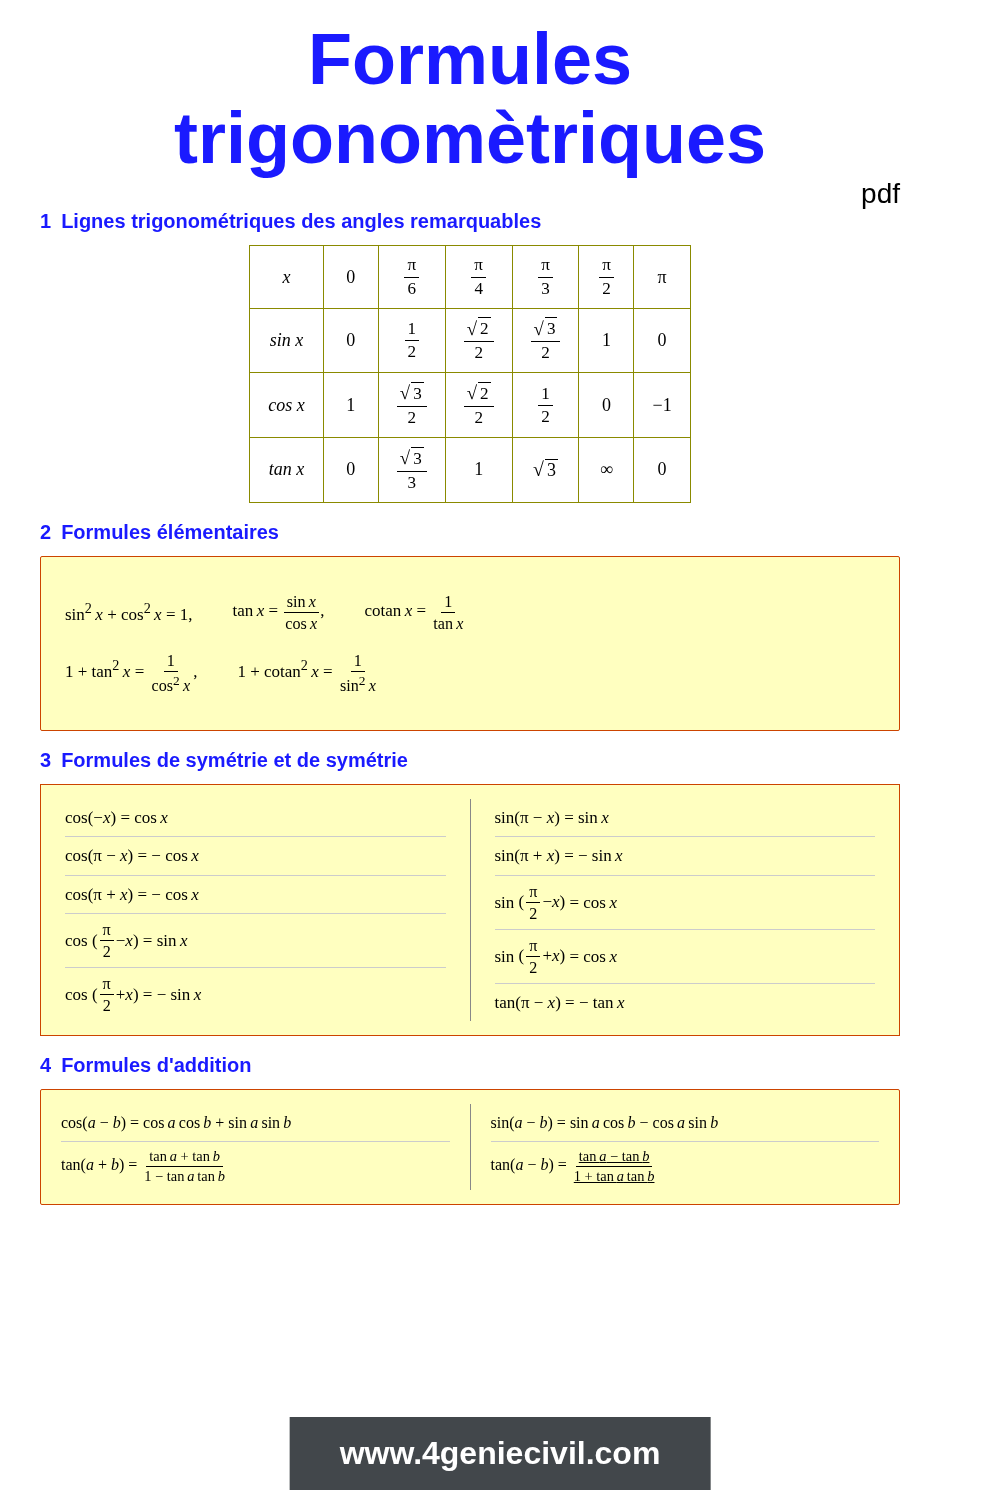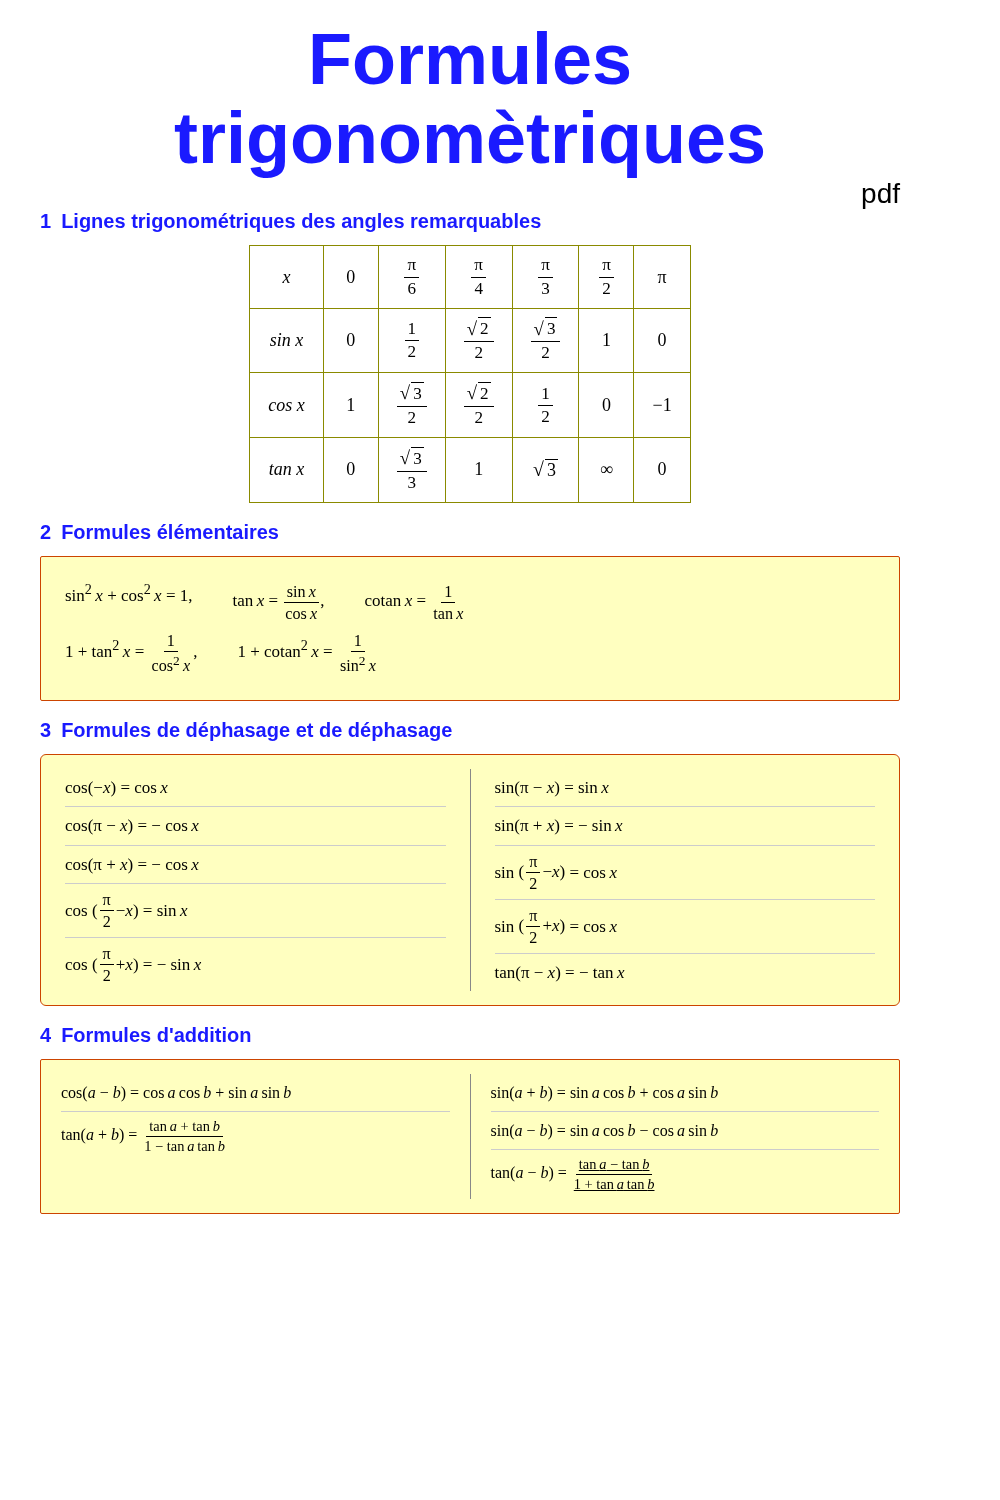--- a/index.html
+++ b/index.html
@@ -86,21 +86,22 @@
       border: 1.5px solid #cc4400;
       border-radius: 2px;
       padding: 18px 24px;
       margin: 8px 0 14px 0;
       font-size: 17px;
     }
 
     .formula-row {
       display: flex;
       gap: 40px;
-      margin: 6px 0;
+      align-items: center;
+      margin: 16px 0;
       flex-wrap: wrap;
     }
 
     .formula-item {
       display: inline-block;
     }
 
     
     .frac {
       display: inline-flex;
@@ -134,21 +135,21 @@
     }
     .sqrt-content {
       border-top: 1.5px solid black;
       padding: 0 2px;
     }
 
     
     .sym-box {
       background: #ffffc0;
       border: 1.5px solid #cc4400;
-      border-radius: 6px;
+      border-radius: 0;
       padding: 14px 0;
       margin: 8px 0 14px 0;
       display: flex;
     }
 
     .sym-col {
       flex: 1;
       padding: 0 24px;
       font-size: 17px;
     }
@@ -384,21 +385,21 @@
         <span class="frac">
           <span class="num">1</span>
           <span class="den">sin<sup>2</sup> <i>x</i></span>
         </span>
       </span>
     </div>
   </div>
 
   <div class="section-header">
     <span class="section-number">3</span>
-    <span class="section-title">Formules de déphasage et de déphasage</span>
+    <span class="section-title">Formules de symétrie et de symétrie</span>
   </div>
 
   <div class="sym-box">
 
     <div class="sym-col">
       <div class="sym-row">
         cos(−<i>x</i>) = cos <i>x</i>
       </div>
       <div class="sym-row">
         cos(π − <i>x</i>) = − cos <i>x</i>
@@ -484,29 +485,27 @@
         tan(<i>a</i> + <i>b</i>) = 
         <span class="frac" style="font-size:0.9em;">
           <span class="num">tan <i>a</i> + tan <i>b</i></span>
           <span class="den">1 − tan <i>a</i> tan <i>b</i></span>
         </span>
       </div>
     </div>
 
     <div class="add-col">
       <div class="add-row">
-        sin(<i>a</i> + <i>b</i>) = sin <i>a</i> cos <i>b</i> + cos <i>a</i> sin <i>b</i>
-      </div>
-      <div class="add-row">
         sin(<i>a</i> − <i>b</i>) = sin <i>a</i> cos <i>b</i> − cos <i>a</i> sin <i>b</i>
       </div>
       <div class="add-row">
         tan(<i>a</i> − <i>b</i>) = 
         <span class="frac" style="font-size:0.9em;text-decoration:underline;">
           <span class="num">tan <i>a</i> − tan <i>b</i></span>
           <span class="den">1 + tan <i>a</i> tan <i>b</i></span>
         </span>
       </div>
     </div>
   </div>
 
+  <div class="watermark">www.4geniecivil.com</div>
 
 </div>
 
 </body></html>

